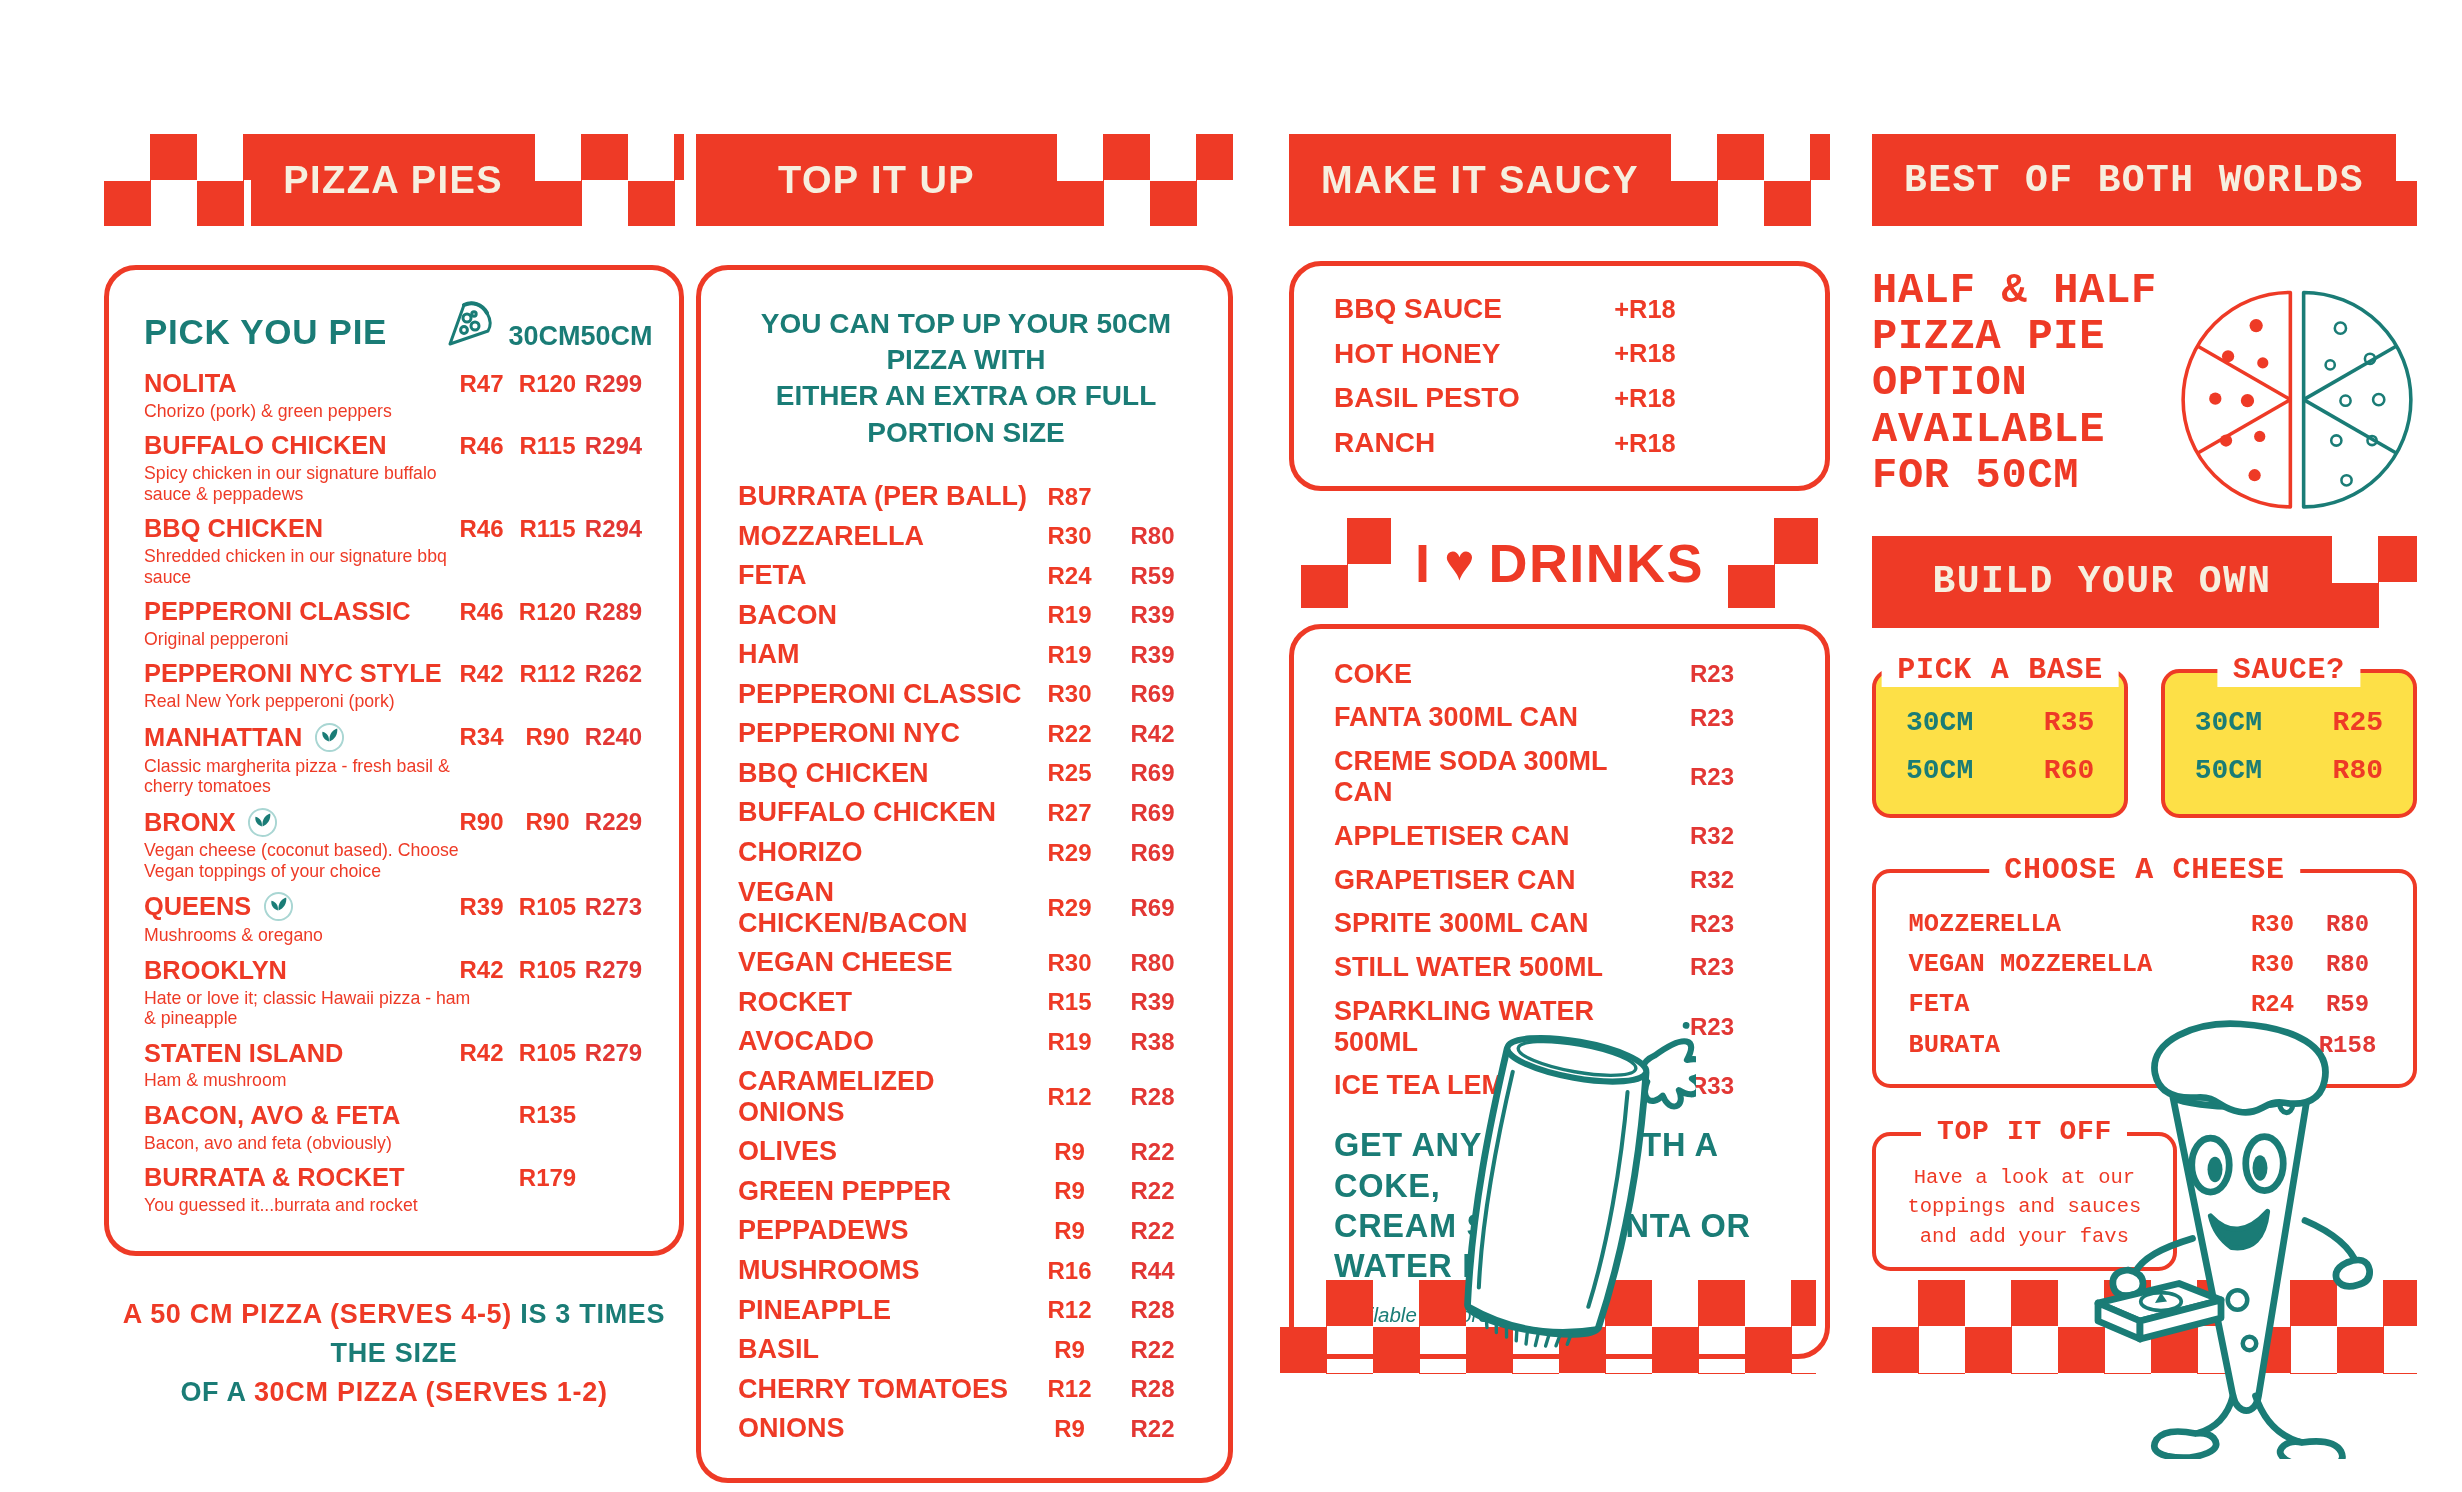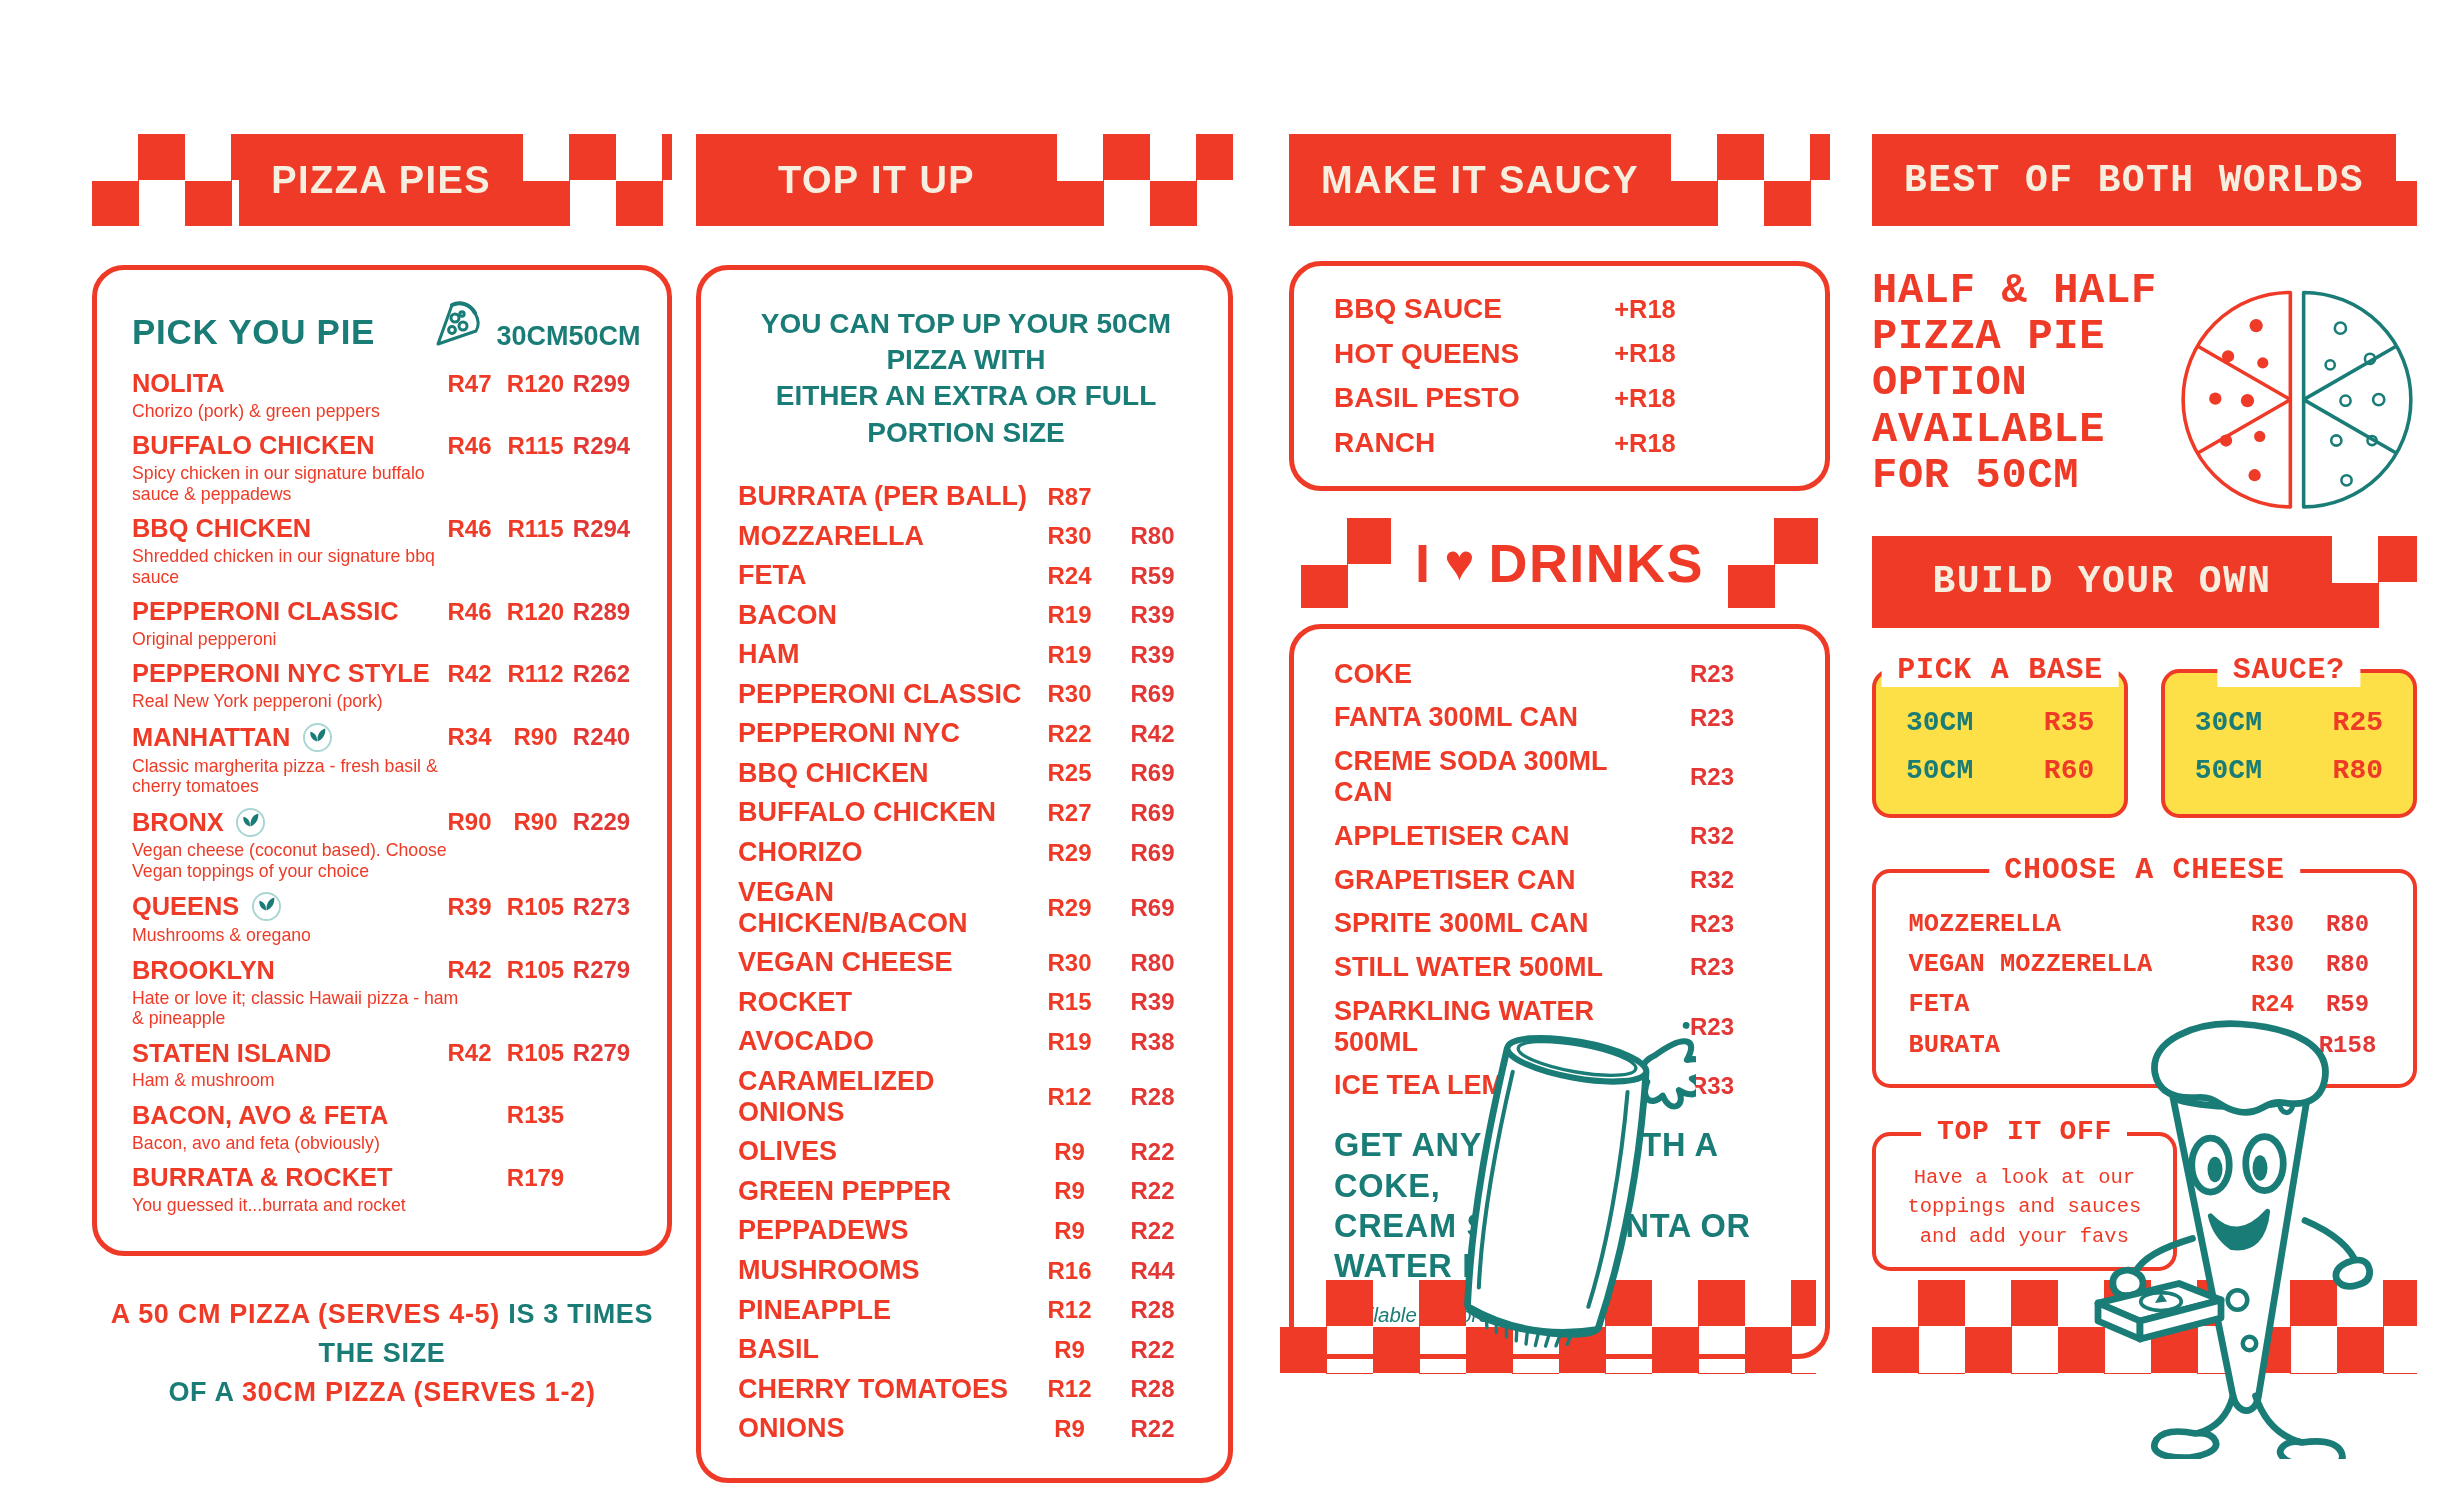--- a/index.html
+++ b/index.html
@@ -2,21 +2,21 @@
 <html style="font-size:11.3px"><head>
 <meta charset="utf-8">
 <style>
   html,body{margin:0;padding:0;background:#fff;}
   .page{position:relative;width:2462px;height:1492px;overflow:hidden;background:#ffffff;
         font-family:"Liberation Sans", sans-serif; -webkit-font-smoothing:antialiased;}
   :root{
     --red:#EE3A26; --red2:#E23734; --teal:#1A7C76; --tealL:#A9D6D3; --cream:#F6EFDF;
   }
   .col{position:absolute;top:134px;}
-  .col1{left:92px;width:580px;}
+  .col1{left:104px;width:580px;}
   .col2{left:696px;width:537px;}
   .col3{left:1289px;width:541px;}
   .col4{left:1872px;width:545px;font-family:Liberation Mono, monospace;}
 
   
   .hdr{display:flex;height:92px;}
   .band{background:var(--red);color:var(--cream);display:flex;align-items:center;justify-content:center;
         font-size:38px;font-weight:bold;letter-spacing:1.4px;white-space:nowrap;padding:0 32px;}
   .checker{background:repeating-conic-gradient(var(--red) 0% 25%, transparent 0% 50%);
            background-size:93px 93px;}
@@ -402,21 +402,21 @@
       <div class="checker grow"></div>
     </div>
 
     <div class="mbox panel3">
       <div id="sauce-items">
           <div class="sc">
             <div class="sc-name">BBQ SAUCE</div>
             <div class="sc-price">+R18</div>
           </div>
           <div class="sc">
-            <div class="sc-name">HOT QUEENS</div>
+            <div class="sc-name">HOT HONEY</div>
             <div class="sc-price">+R18</div>
           </div>
           <div class="sc">
             <div class="sc-name">BASIL PESTO</div>
             <div class="sc-price">+R18</div>
           </div>
           <div class="sc">
             <div class="sc-name">RANCH</div>
             <div class="sc-price">+R18</div>
           </div>

